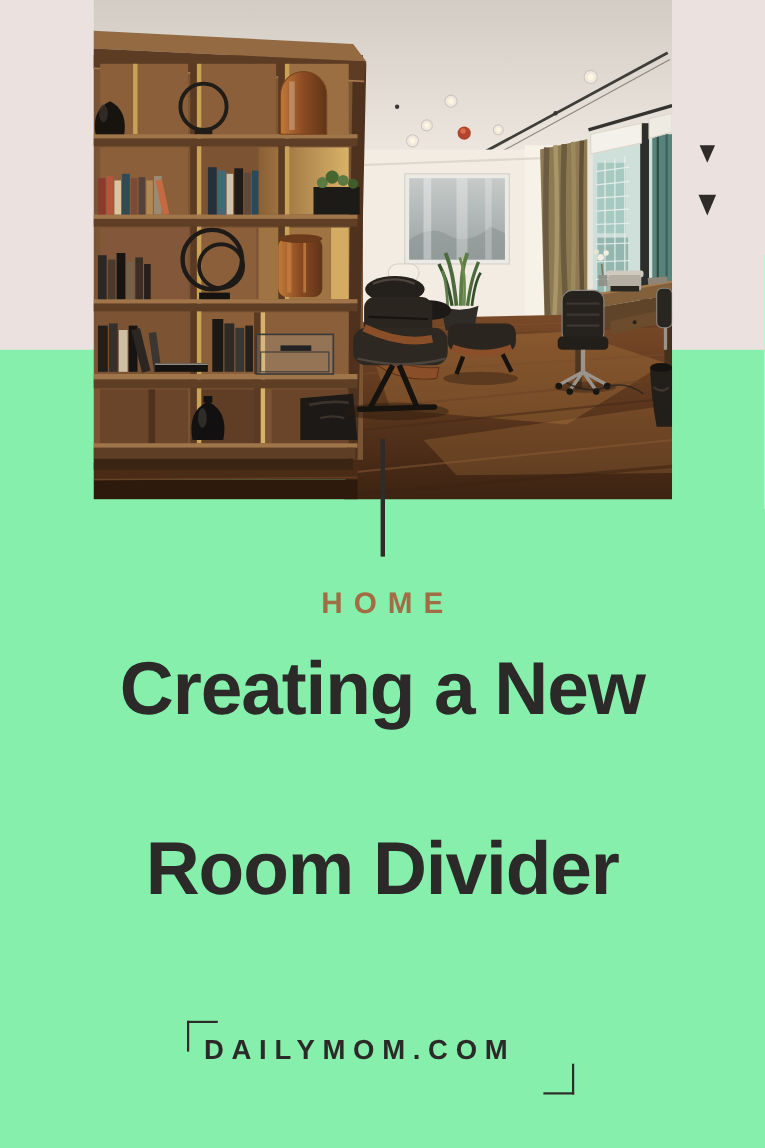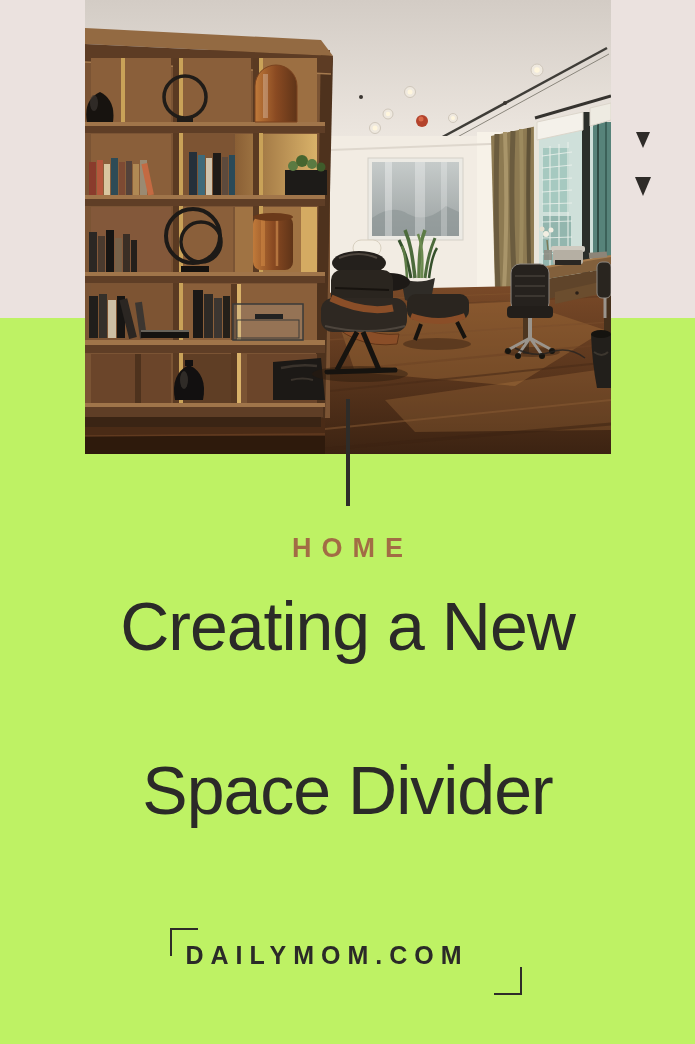--- a/index.html
+++ b/index.html
@@ -1,33 +1,33 @@
 <!DOCTYPE html>
 <html><head>
 <meta charset="utf-8">
 <style>
   html,body{margin:0;padding:0;}
   .page{
     position:relative; width:695px; height:1044px; overflow:hidden;
-    background:#bef264; font-family:"Liberation Sans", sans-serif;
+    background:#86efac; font-family:"Liberation Sans", sans-serif;
   }
   .band-top{position:absolute;left:0;top:0;width:695px;height:318px;background:#ebe2df;}
   .photo{position:absolute;left:85px;top:0;width:526px;height:454px;}
   .photo svg{display:block;width:526px;height:454px;}
   .tri{position:absolute;width:0;height:0;border-left:7px solid transparent;border-right:7px solid transparent;}
   .tri-1{left:636px;top:132px;border-top:16px solid #2e2b28;}
   .tri-2{left:635px;top:177px;border-left:8px solid transparent;border-right:8px solid transparent;border-top:19px solid #2e2b28;}
   .divider-line{position:absolute;left:346px;top:399px;width:4px;height:107px;background:#2e2c29;}
   .category{
     position:absolute;left:0;top:533px;width:695px;text-align:center;
     font-size:27px;font-weight:bold;letter-spacing:10px;text-indent:10px;color:#a26c45;
   }
   .title{
     position:absolute;left:0;top:585px;width:695px;text-align:center;
-    font-size:68px;line-height:82px;font-weight:normal;letter-spacing:-1px;color:#2b2a28;
+    font-size:68px;line-height:82px;font-weight:bold;letter-spacing:-1px;color:#2b2a28;
   }
   .site{
     position:absolute;left:0;top:941px;width:647px;text-align:center;
     font-size:25px;font-weight:bold;letter-spacing:7px;text-indent:7px;color:#2b2a28;
   }
   .bracket-tl{position:absolute;left:170px;top:928px;width:26px;height:26px;
     border-top:2px solid #2e2c29;border-left:2px solid #2e2c29;}
   .bracket-br{position:absolute;left:494px;top:967px;width:26px;height:26px;
     border-bottom:2px solid #2e2c29;border-right:2px solid #2e2c29;}
 </style>
@@ -412,20 +412,20 @@
   <div class="tri tri-1"></div>
   <div class="tri tri-2"></div>
 
   <div class="divider-line"></div>
 
   <div class="category">HOME</div>
 
   <h1 class="title" style="margin:0;">
     <span>Creating a New</span><br>
     <br>
-    <span>Space Divider</span><br>
+    <span>Room Divider</span><br>
   </h1>
 
   <div class="bracket-tl"></div>
   <div class="site">DAILYMOM.COM</div>
   <div class="bracket-br"></div>
 
 </div>
 
 </body></html>

